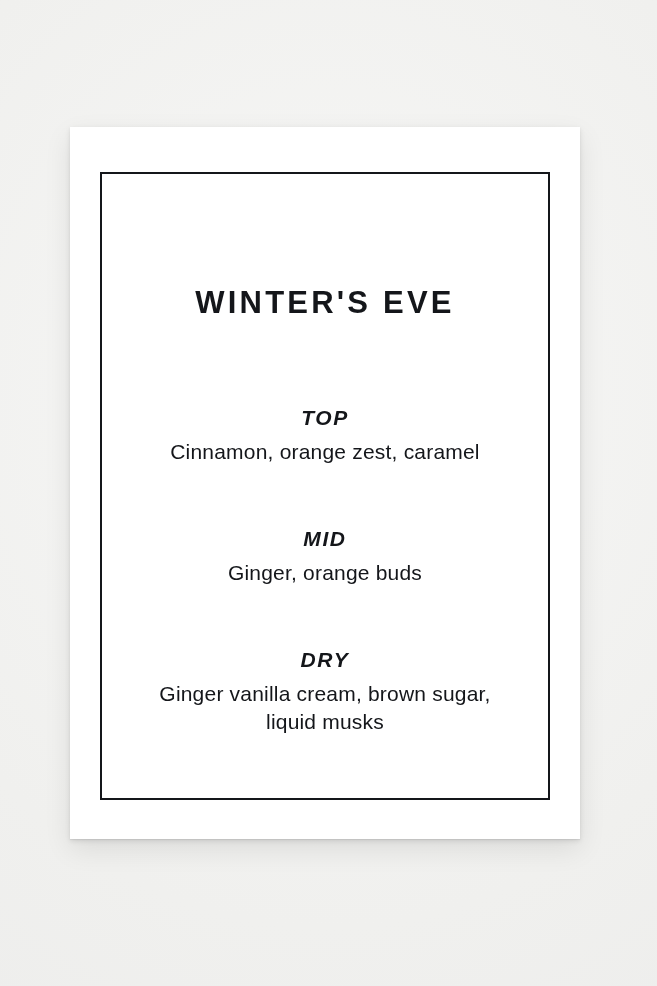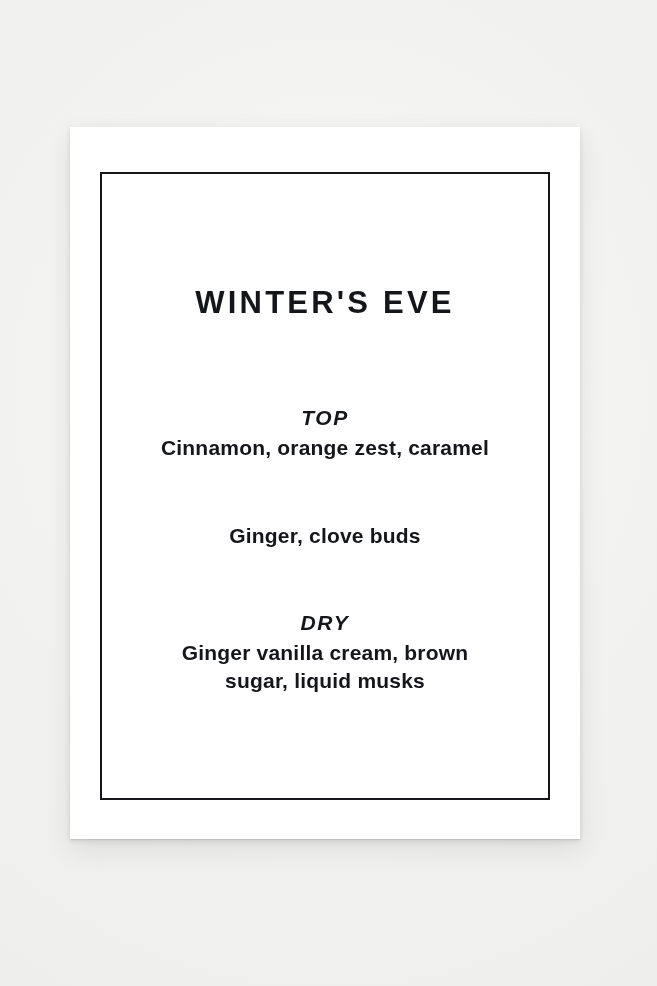--- a/index.html
+++ b/index.html
@@ -74,45 +74,46 @@
     font-size: 21px;
     font-weight: 700;
     letter-spacing: 1.6px;
     line-height: 1.2;
     margin-bottom: 4px;
     font-style: italic;
   }
 
   .note-value {
     font-size: 21px;
-    font-weight: 700;
+    font-weight: 400;
     letter-spacing: 0.2px;
     line-height: 1.32;
     max-width: 340px;
-    margin: 0 auto;
+    margin: 8px auto;
   }
 </style>
 </head>
 <body>
 
 <div class="surface"></div>
 
 <div class="card">
   <div class="card-frame">
     <div class="card-inner">
 
       <div class="card-title">WINTER'S EVE</div>
 
       <div class="note-block first">
         <div class="note-label">TOP</div>
         <div class="note-value">Cinnamon, orange zest, caramel</div>
       </div>
 
       <div class="note-block">
-        <div class="note-value">Ginger, clove buds</div>
+        <div class="note-label">MID</div>
+        <div class="note-value">Ginger, orange buds</div>
       </div>
 
       <div class="note-block">
         <div class="note-label">DRY</div>
         <div class="note-value">Ginger vanilla cream, brown sugar, liquid musks</div>
       </div>
 
     </div>
   </div>
 </div>

